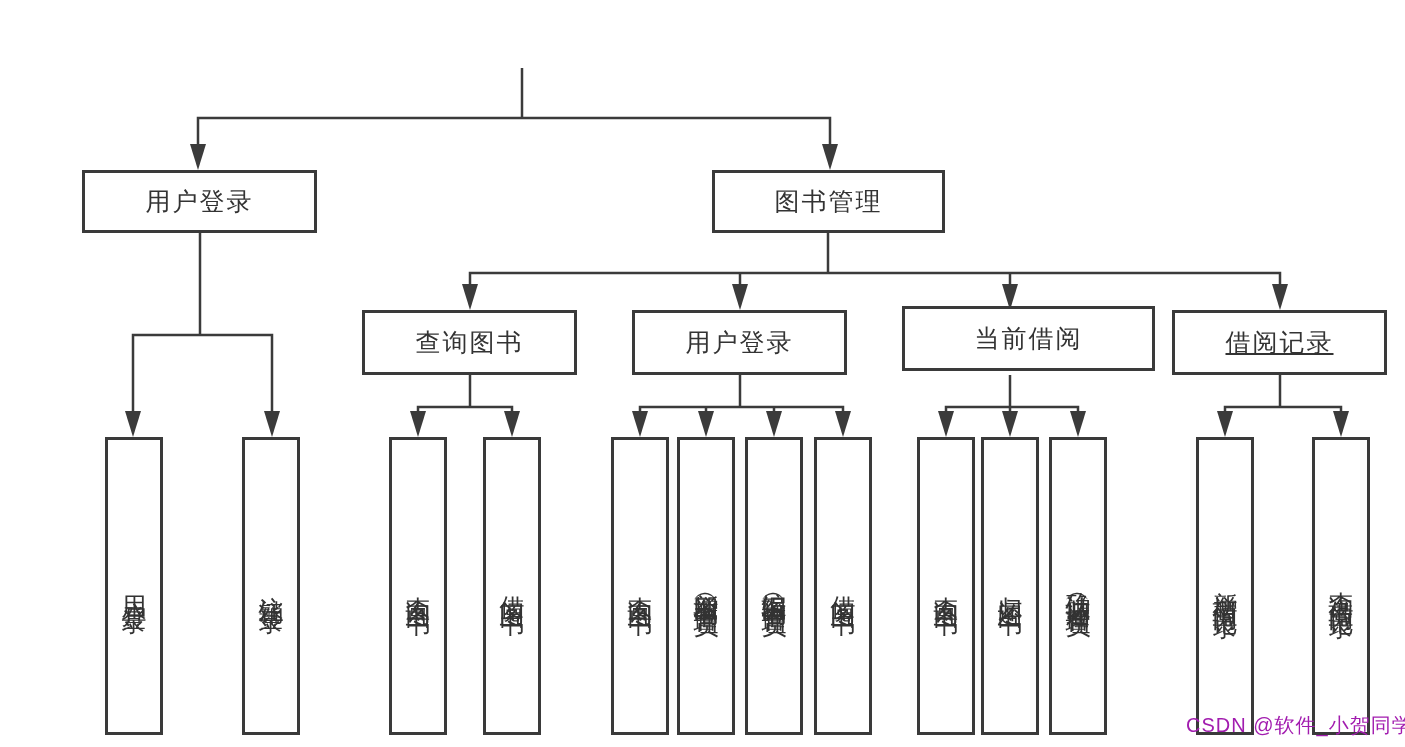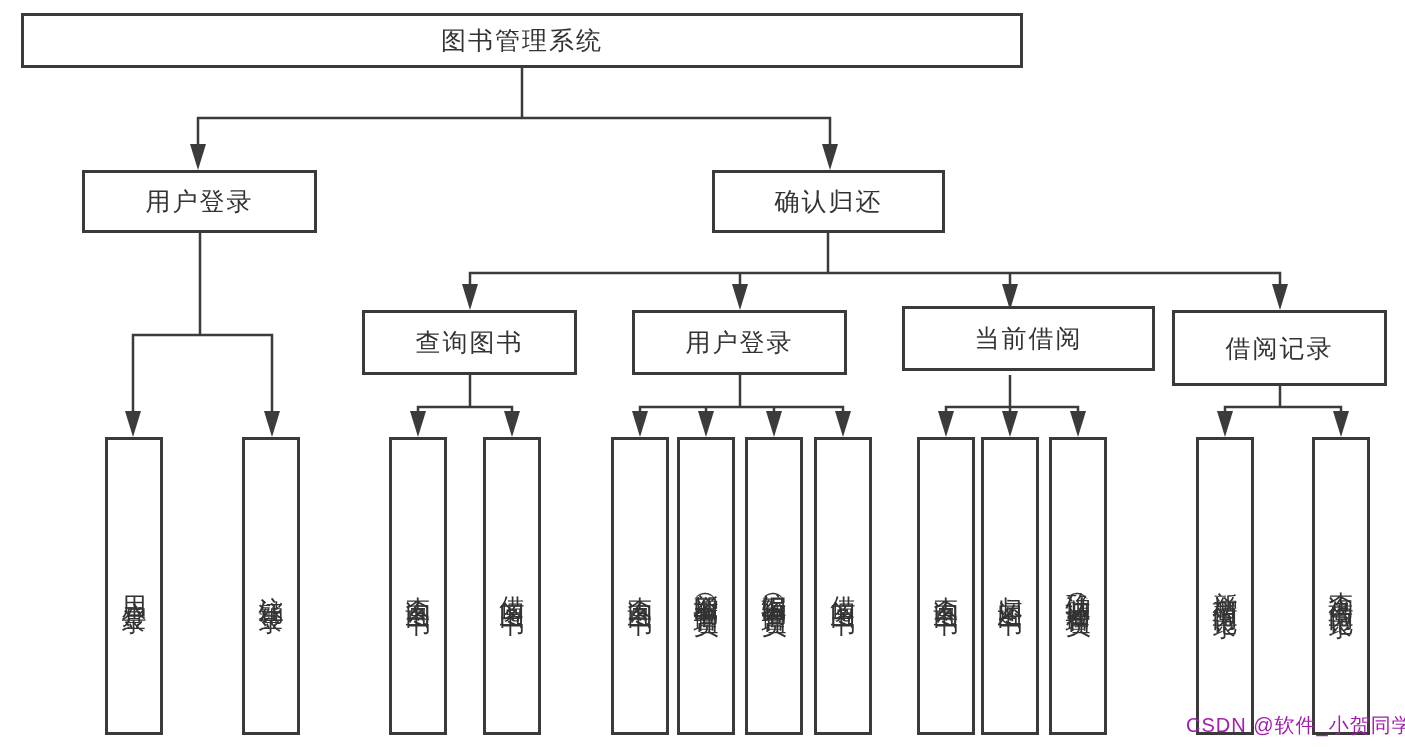--- a/index.html
+++ b/index.html
@@ -86,41 +86,38 @@
     </g>
 
     <g>
       <polyline points="1280,375 1280,407"></polyline>
       <polyline points="1225,413 1225,407 1341,407 1341,413"></polyline>
       <polygon points="1217,411 1233,411 1225,437" fill="#3b3b3b" stroke="none"></polygon>
       <polygon points="1333,411 1349,411 1341,437" fill="#3b3b3b" stroke="none"></polygon>
     </g>
   </svg>
 
-  <div class="node h-node" style="left:21px; top:13px; width:1002px; height:55px;">
-    <span>图书管理系统</span>
-  </div>
 
   <div class="node h-node" style="left:82px; top:170px; width:235px; height:63px;">
     <span>用户登录</span>
   </div>
   <div class="node h-node" style="left:712px; top:170px; width:233px; height:63px;">
-    <span>确认归还</span>
+    <span>图书管理</span>
   </div>
 
   <div class="node h-node" style="left:362px; top:310px; width:215px; height:65px;">
     <span>查询图书</span>
   </div>
   <div class="node h-node" style="left:632px; top:310px; width:215px; height:65px;">
     <span>用户登录</span>
   </div>
   <div class="node h-node" style="left:902px; top:306px; width:253px; height:65px;">
     <span>当前借阅</span>
   </div>
-  <div class="node h-node" style="left:1172px; top:310px; width:215px; height:76px;">
+  <div class="node h-node" style="left:1172px; top:310px; width:215px; height:65px;text-decoration:underline;">
     <span>借阅记录</span>
   </div>
 
   <div class="node v-node" style="left:105px; top:437px; width:58px; height:298px;">
     <span>用户登录</span>
   </div>
   <div class="node v-node" style="left:242px; top:437px; width:58px; height:298px;">
     <span>注销登录</span>
   </div>
   <div class="node v-node" style="left:389px; top:437px; width:58px; height:298px;">

